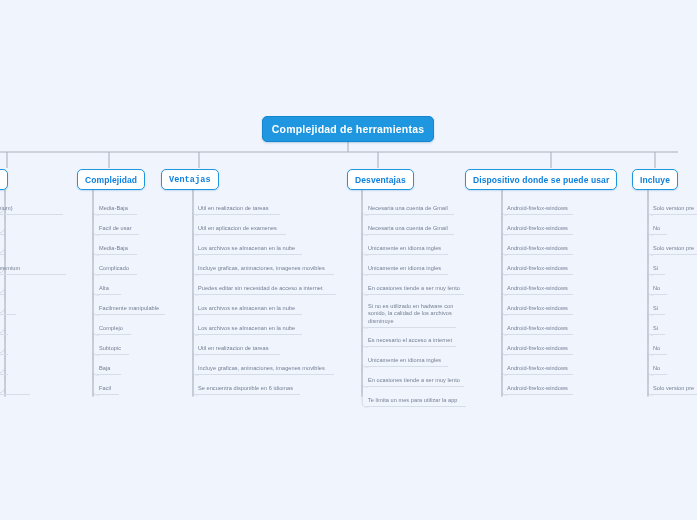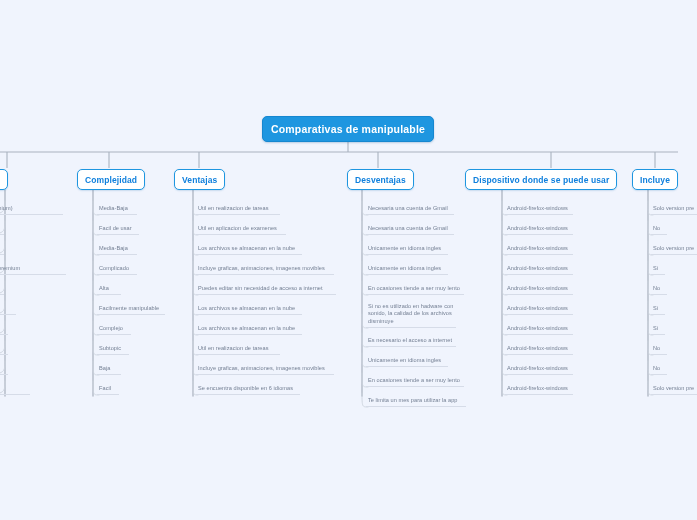--- a/index.html
+++ b/index.html
@@ -176,21 +176,21 @@
         <path d="M648,281 C648,295 648,295 653,295"></path>
         <path d="M648,301 C648,315 648,315 653,315"></path>
         <path d="M648,321 C648,335 648,335 653,335"></path>
         <path d="M648,341 C648,355 648,355 653,355"></path>
         <path d="M648,361 C648,375 648,375 653,375"></path>
         <path d="M648,381 C648,395 648,395 653,395"></path>
       </g>
   </svg>
 
   <div class="root-node">
-    <span>Comparativas de manipulable</span>
+    <span>Complejidad de herramientas</span>
   </div>
 
   <div class="branch-node" style="left:-22px; top:169px; width:30px;">
     
   </div>
   <div class="branch-group">
     <div class="leaf nowrap" style="left:-42px; top:205px; width:105px;">re (version premium)</div>
     <div class="leaf nowrap" style="left:-42px; top:225px; width:46px;">tis</div>
     <div class="leaf nowrap" style="left:-42px; top:245px; width:46px;">o</div>
     <div class="leaf nowrap" style="left:-42px; top:265px; width:108px;">quiere compra premium</div>
@@ -211,21 +211,21 @@
     <div class="leaf nowrap" style="left:97px; top:245px; width:40px;">Media-Baja</div>
     <div class="leaf nowrap" style="left:97px; top:265px; width:40px;">Complicado</div>
     <div class="leaf nowrap" style="left:97px; top:285px; width:24px;">Alta</div>
     <div class="leaf nowrap" style="left:97px; top:305px; width:68px;">Facilmente manipulable</div>
     <div class="leaf nowrap" style="left:97px; top:325px; width:34px;">Complejo</div>
     <div class="leaf nowrap" style="left:97px; top:345px; width:32px;">Subtopic</div>
     <div class="leaf nowrap" style="left:97px; top:365px; width:24px;">Baja</div>
     <div class="leaf nowrap" style="left:97px; top:385px; width:22px;">Facil</div>
   </div>
 
-  <div class="branch-node" style="left:174px; top:169px;">
+  <div class="branch-node" style="left:161px; top:169px;font-family:Liberation Mono, monospace;">
     <span>Ventajas</span>
   </div>
   <div class="branch-group">
     <div class="leaf nowrap" style="left:196px; top:205px; width:84px;">Util en realizacion de tareas</div>
     <div class="leaf nowrap" style="left:196px; top:225px; width:90px;">Util en aplicacion de examenes</div>
     <div class="leaf nowrap" style="left:196px; top:245px; width:106px;">Los archivos se almacenan en la nube</div>
     <div class="leaf nowrap" style="left:196px; top:265px; width:138px;">Incluye graficas, animaciones, imagenes movibles</div>
     <div class="leaf nowrap" style="left:196px; top:285px; width:140px;">Puedes editar sin necesidad de acceso a internet</div>
     <div class="leaf nowrap" style="left:196px; top:305px; width:106px;">Los archivos se almacenan en la nube</div>
     <div class="leaf nowrap" style="left:196px; top:325px; width:106px;">Los archivos se almacenan en la nube</div>

